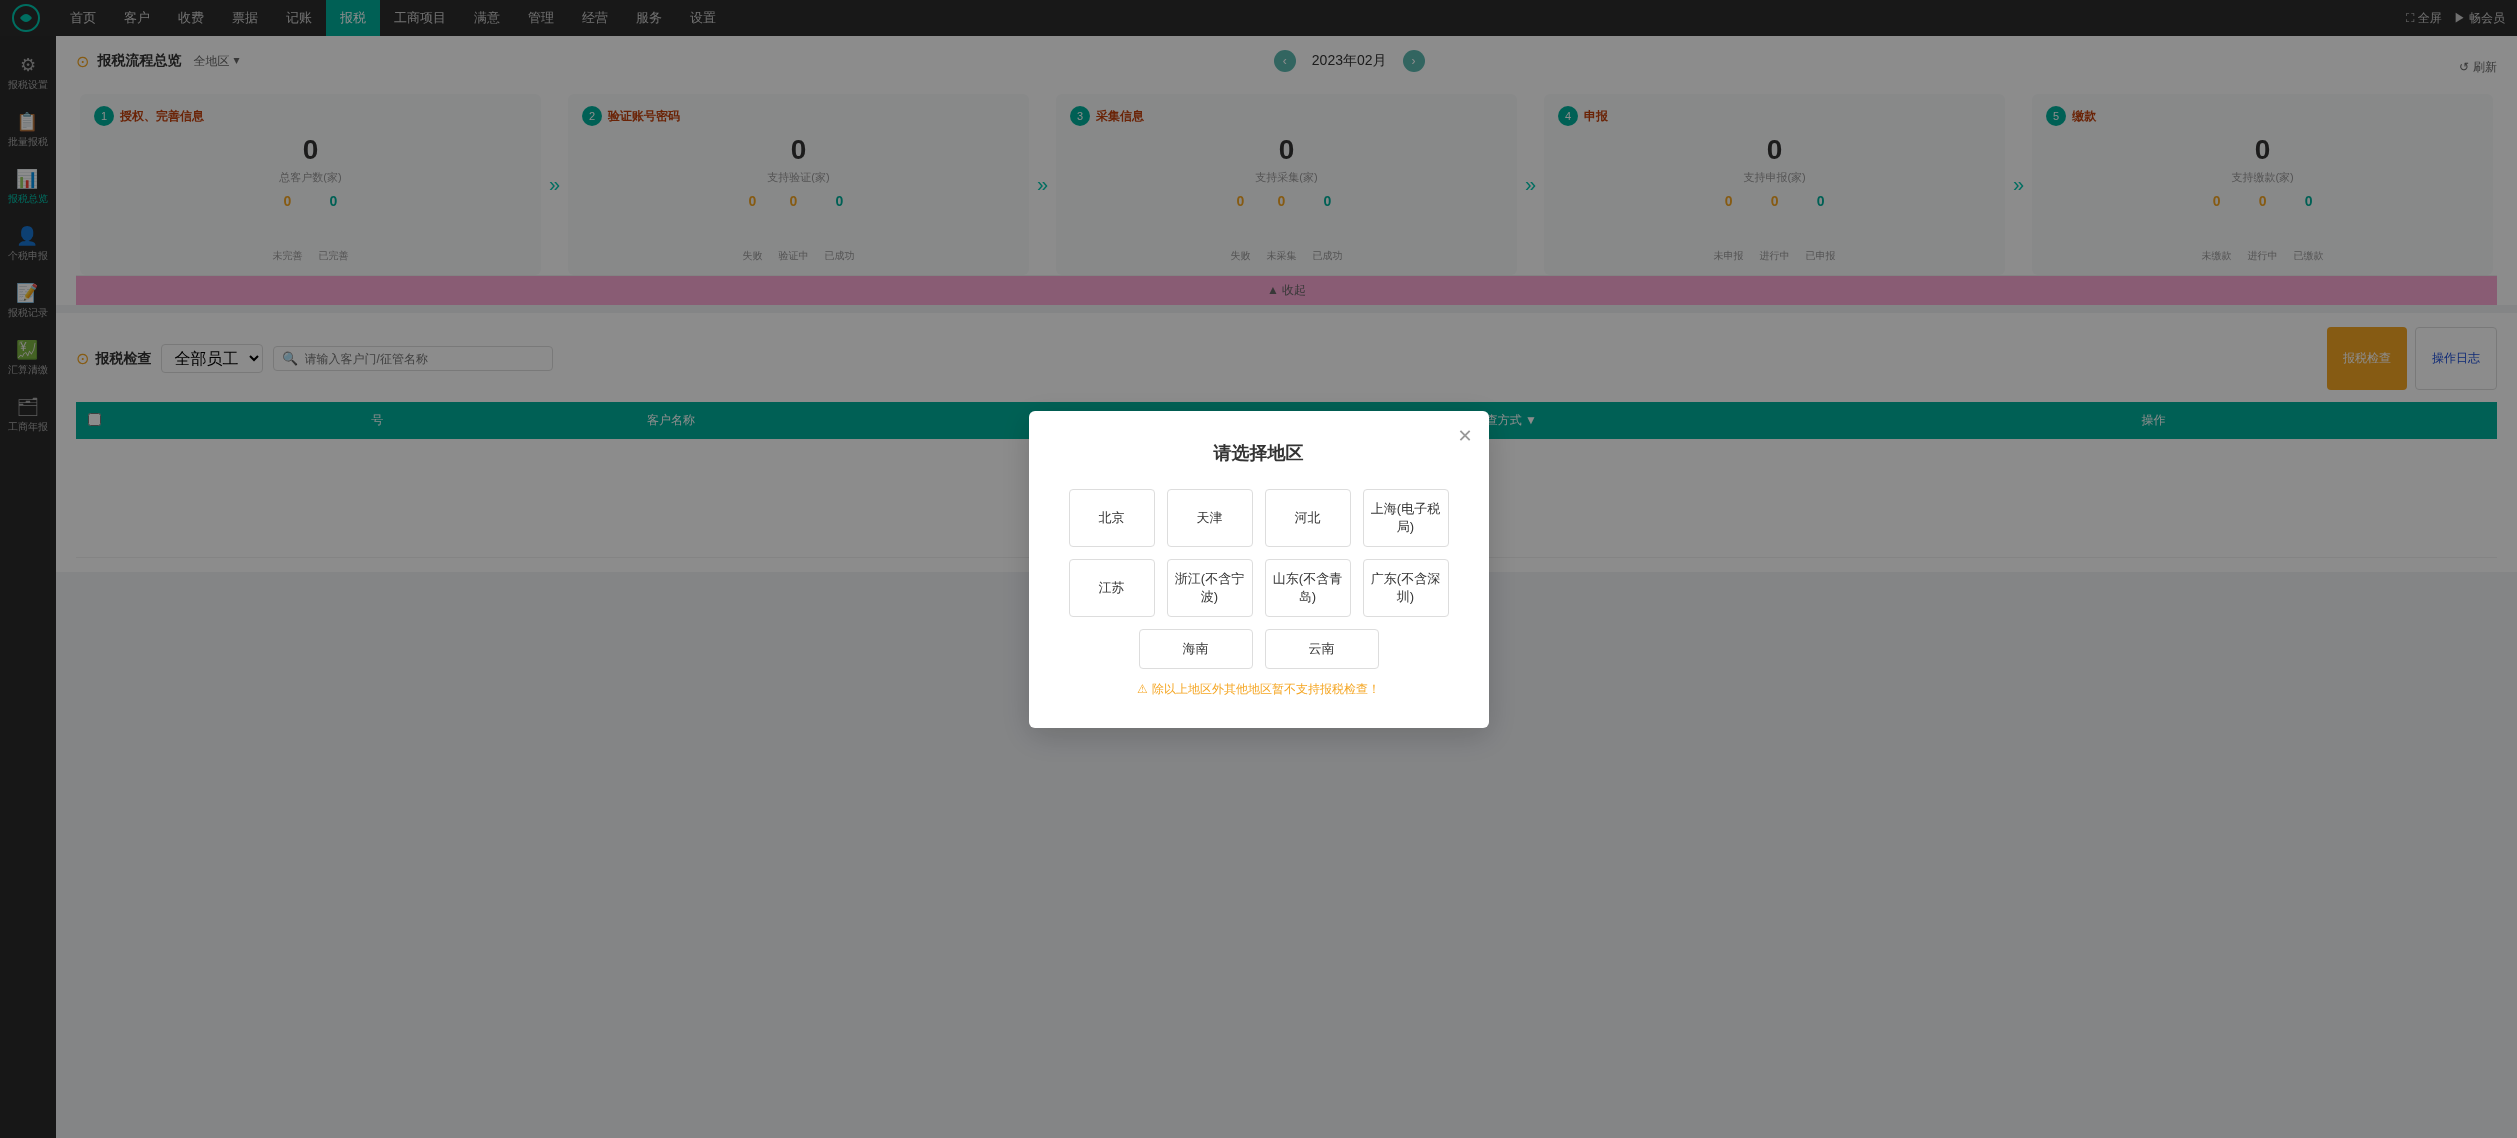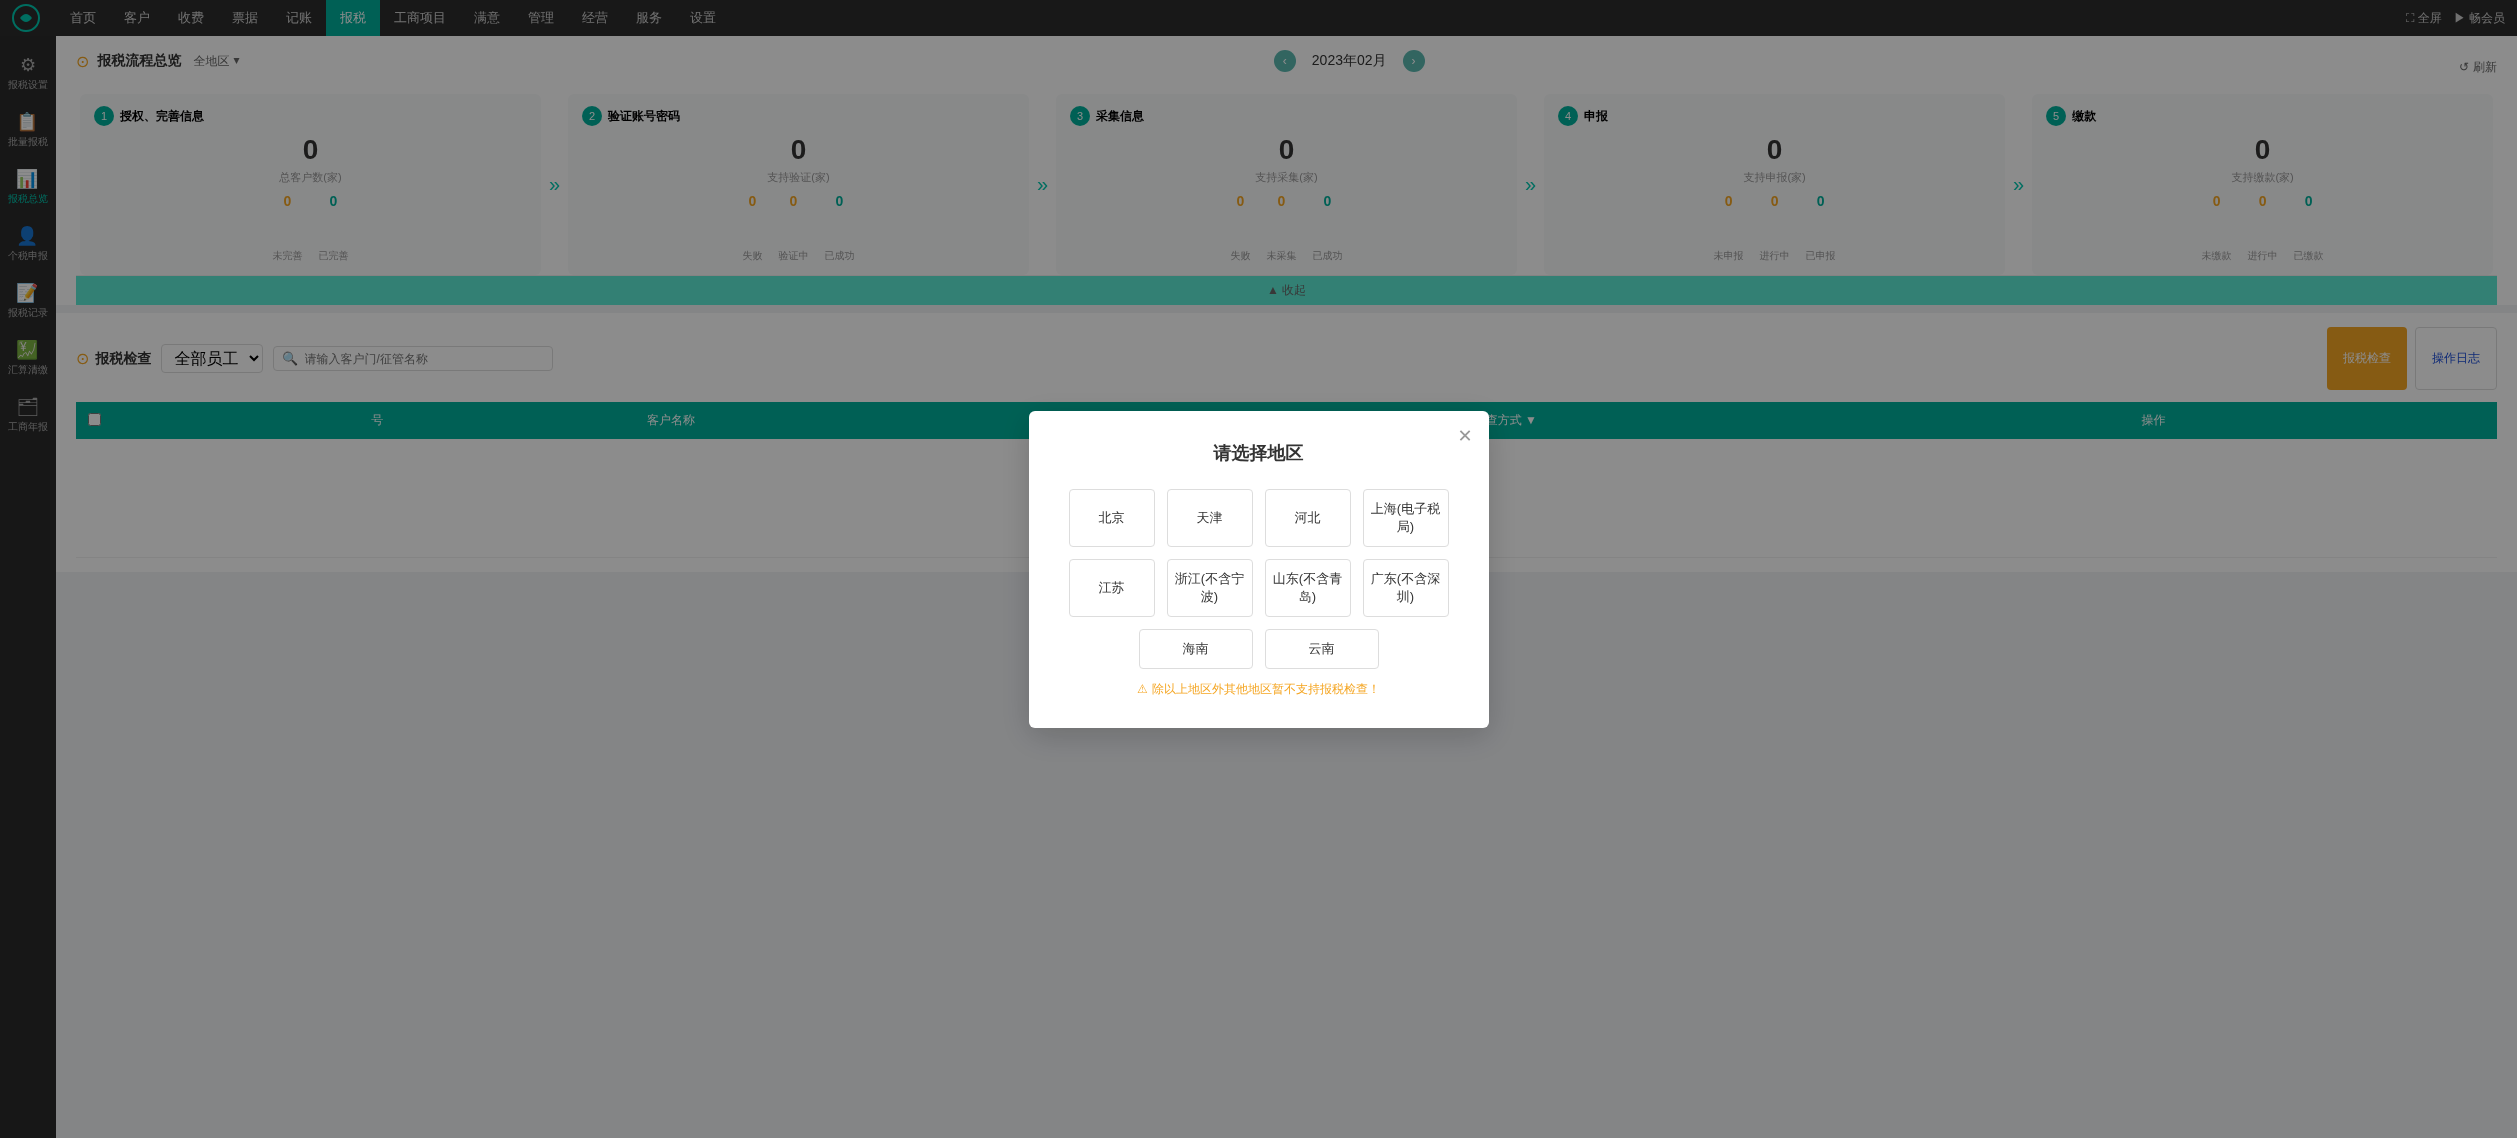--- a/index.html
+++ b/index.html
@@ -78,38 +78,38 @@
       flex: 1; background: #f8f9fa; border-radius: 6px;
       padding: 12px 14px; position: relative; min-width: 200px;
       margin: 0 4px;
     }
     .flow-step-header { display: flex; align-items: center; gap: 6px; margin-bottom: 8px; }
     .step-num {
       width: 20px; height: 20px; border-radius: 50%;
       background: #00b09b; color: #fff; font-size: 11px;
       display: flex; align-items: center; justify-content: center; flex-shrink: 0;
     }
-    .step-title { font-size: 12px; color: #000000; font-weight: bold; }
+    .step-title { font-size: 12px; color: #c2410c; font-weight: bold; }
     .step-main-num { font-size: 28px; font-weight: bold; color: #333; text-align: center; margin: 4px 0; }
     .step-sub-label { font-size: 11px; color: #999; text-align: center; margin-bottom: 8px; }
     .step-stats { display: flex; gap: 16px; justify-content: center; }
     .step-stat { text-align: center; }
     .step-stat-num { font-size: 14px; font-weight: bold; }
     .step-stat-num.orange { color: #f5a623; }
     .step-stat-num.teal { color: #00b09b; }
     .step-stat-label { font-size: 10px; color: #999; margin-top: 40px; }
     .arrow-between {
       display: flex; align-items: center; justify-content: center;
       color: #00c8b0; font-size: 20px; flex-shrink: 0; padding: 0 4px;
       align-self: center;
     }
 
     
     .collapse-bar {
-      background: #5eead4; text-align: center; padding: 6px;
+      background: #f9a8d4; text-align: center; padding: 6px;
       cursor: pointer; color: #666; font-size: 12px;
       border-top: 1px solid #eee;
     }
 
     
     .section-check {
       background: #fff; margin-top: 8px; padding: 14px 20px;
     }
     .check-toolbar {
       display: flex; align-items: center; gap: 10px; margin-bottom: 12px;

